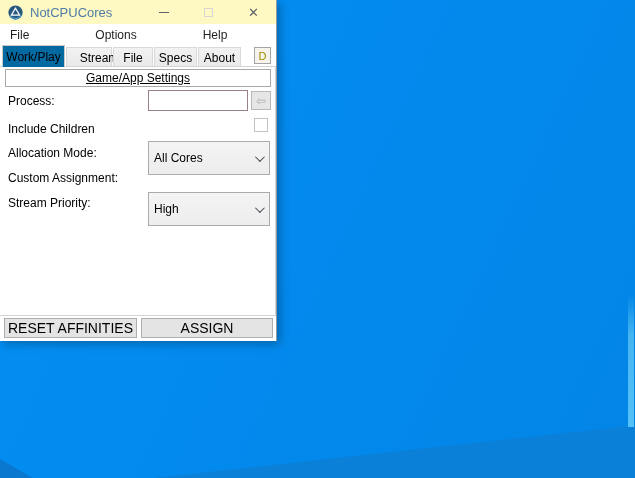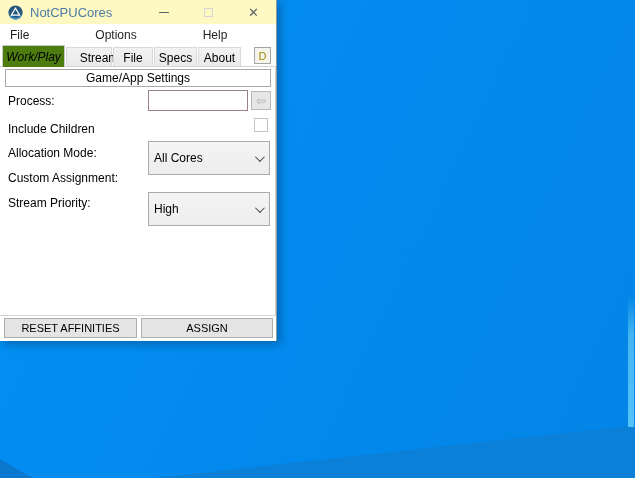--- a/index.html
+++ b/index.html
@@ -35,31 +35,31 @@
 
   
   .menubar { height:21px; display:flex; align-items:center; padding-left:1px; background:#fff; color:#1f1f1f;gap:48px; }
   .menu-item { padding:2px 9px; }
 
   
   .tabstrip { position:relative; height:21px; background:#fff; }
   .tab { position:absolute; top:2px; height:20px; background:linear-gradient(180deg,#f2f2f2,#e9e9e9);
     border:1px solid #d9d9d9; border-bottom:none; display:flex; align-items:center;
     justify-content:center; font-size:12px; color:#000; }
-  .tab.active { top:0; height:22px; background:#4d7c0f; border:1px solid #c9c9c9; border-bottom:none; z-index:2;font-style:italic; }
+  .tab.active { top:0; height:22px; background:#0369a1; border:1px solid #c9c9c9; border-bottom:none; z-index:2; }
   .donate-btn { position:absolute; right:5px; top:2px; width:17px; height:17px;
     border:1px solid #a5a5a5; background:#f5f3ec; color:#a08c00; font-size:11px;
     display:flex; align-items:center; justify-content:center; }
 
   
   .tabpage { position:relative; height:250px; margin:0; background:#fff;
     border:1px solid #d4d4d4; border-left:none; }
   .group-header { position:absolute; left:5px; top:2px; width:266px; height:18px;
     border:1px solid #a9a9a9; display:flex; align-items:center; justify-content:center;
-    font-size:12px; color:#000; background:#fff; }
+    font-size:12px; color:#000; background:#fff;text-decoration:underline; }
   .f-label { position:absolute; left:8px; font-size:12px; color:#000; white-space:nowrap; }
 
   .process-input { position:absolute; left:148px; top:23px; width:100px; height:21px;
     border:1px solid #9a8088; background:#fff; font-family:"Liberation Sans",sans-serif;
     font-size:12px; padding:0 3px; outline:none; }
   .browse-btn { position:absolute; left:251px; top:24px; width:20px; height:19px;
     border:1px solid #b8b8b8; background:#e6e6e6; color:#adadad; font-size:12px;
     display:flex; align-items:center; justify-content:center; }
   .checkbox { position:absolute; left:254px; top:51px; width:14px; height:14px;
     border:1px solid #c3c3c3; background:#fff; }
@@ -71,21 +71,21 @@
   .chevron { width:7px; height:7px; border-right:1.4px solid #44494e; border-bottom:1.4px solid #44494e;
     transform:rotate(45deg) translateY(-2px); margin-right:2px; flex:0 0 auto; }
 
   .disabled-input { position:absolute; left:148px; top:100px; width:122px; height:19px;
     border:1px solid #c6c6c6; background:#eeeeee; color:#838383; font-size:12px;
     text-align:right; padding:0 5px; font-family:"Liberation Sans",sans-serif; }
 
   
   .btn-row { position:relative; height:25px; background:#fff; }
   .form-btn { position:absolute; top:2px; height:20px; border:1px solid #aeaeae;
-    background:#e4e4e4; font-size:11px; color:#000; display:flex; align-items:center;
+    background:#e4e4e4; font-size:14px; color:#000; display:flex; align-items:center;
     justify-content:center; font-family:"Liberation Sans",sans-serif; }
   .reset-btn { left:4px; width:133px; }
   .assign-btn { left:141px; width:132px; }
 </style>
 </head>
 <body>
 
 <div class="desktop">
   <div class="beam-lower"></div>
   <div class="beam-lower2"></div>

